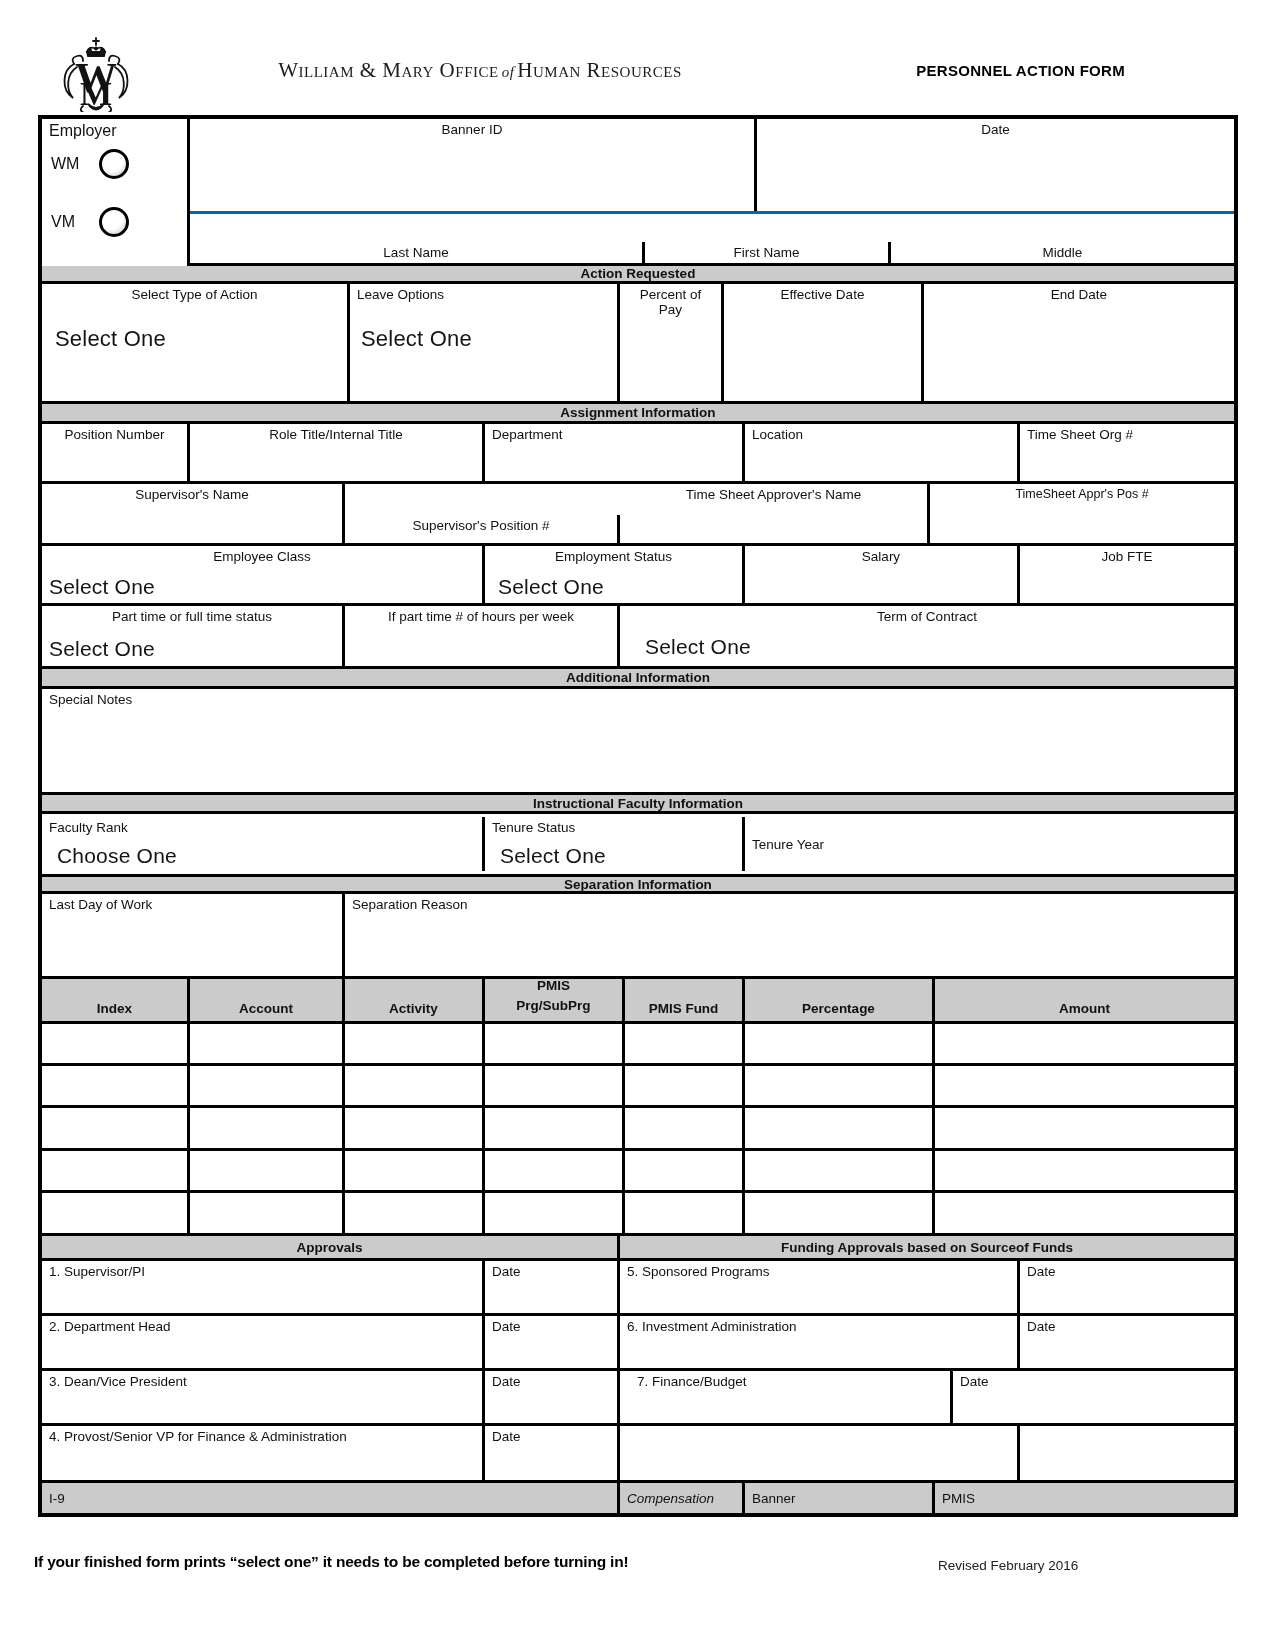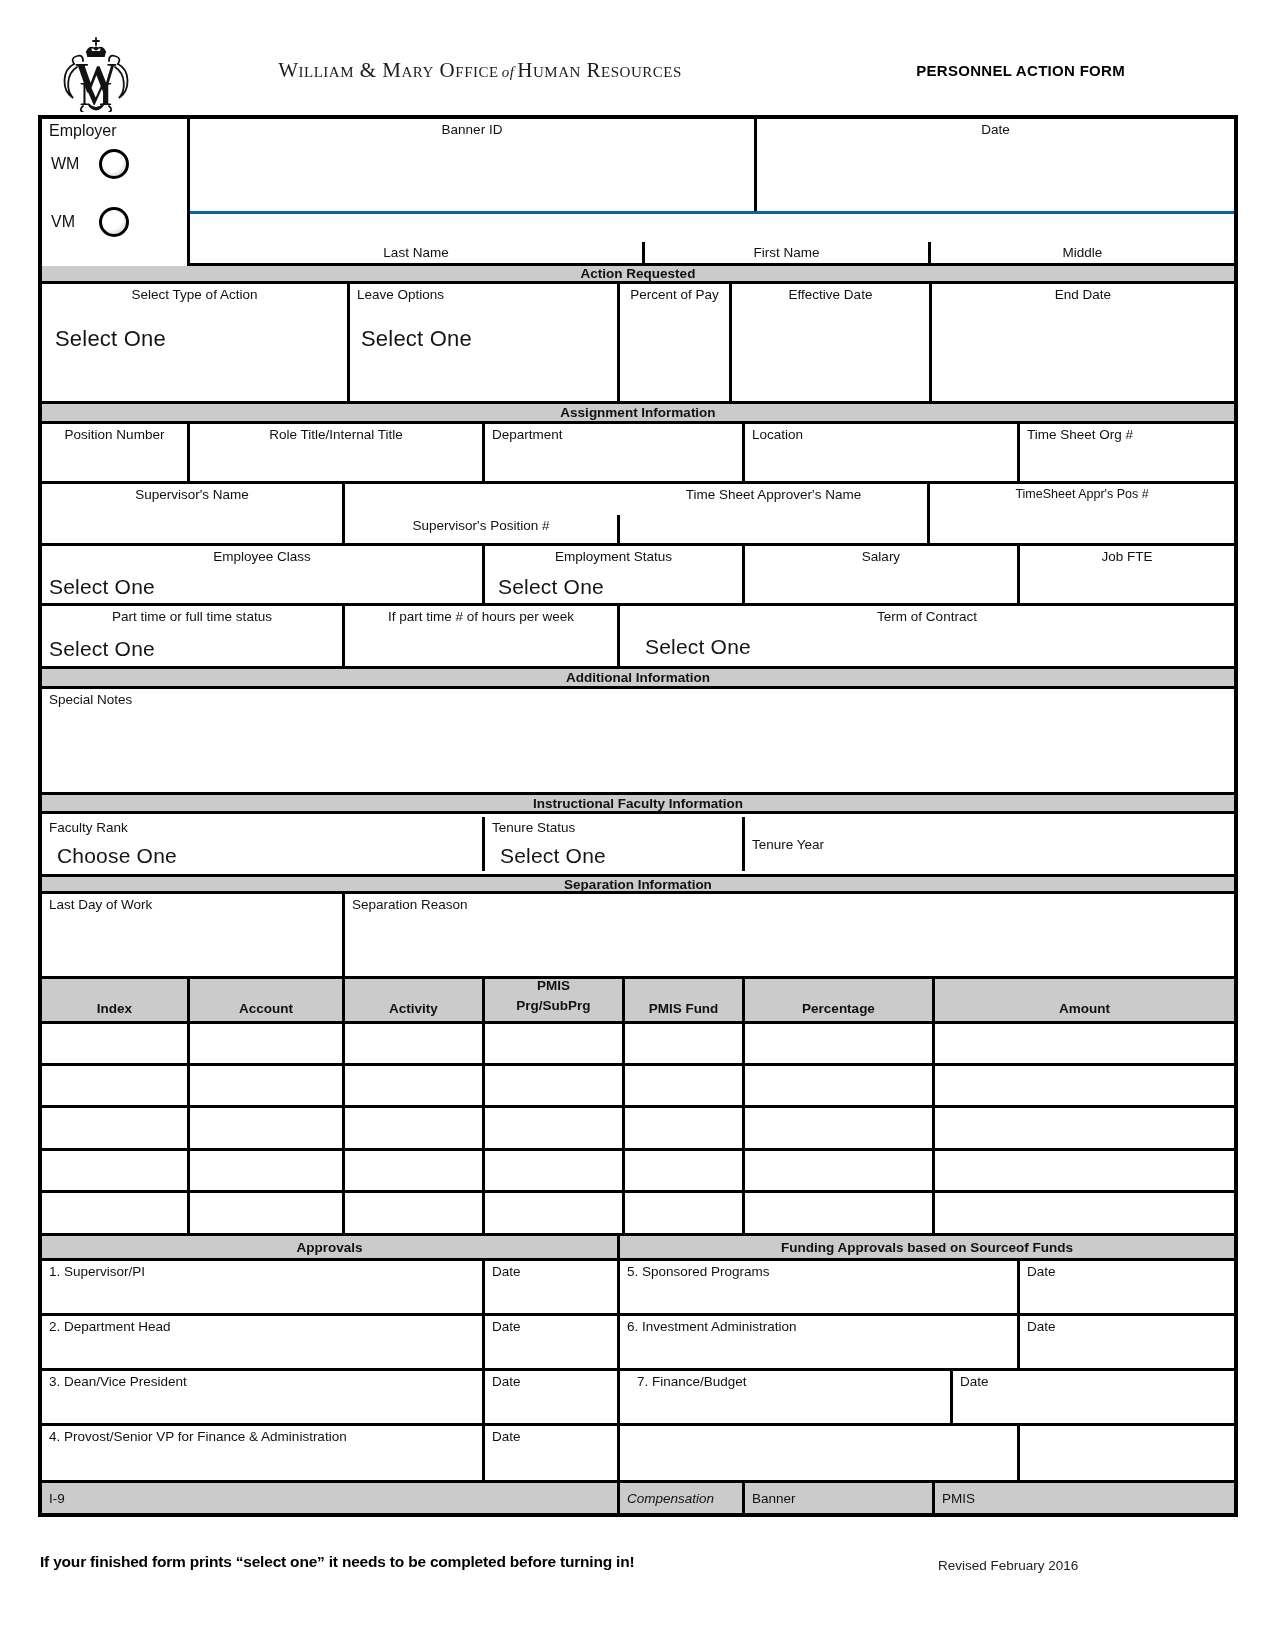--- a/index.html
+++ b/index.html
@@ -52,21 +52,21 @@
   
   .lhead{
     background:var(--graybg);font-weight:bold;display:flex;align-items:flex-end;
     justify-content:center;padding-bottom:5px;
   }
   .pre{white-space:pre-line;text-align:center;line-height:1.5;}
   
   .gray{background:var(--graybg);display:flex;align-items:center;}
   
   .footer-warning{
-    position:absolute;left:40px;top:1553px;font-weight:bold;font-size:15.5px;
+    position:absolute;left:34px;top:1553px;font-weight:bold;font-size:15.5px;
     letter-spacing:-0.2px;color:#000;
   }
   .footer-revised{position:absolute;left:938px;top:1558px;font-size:13.5px;color:#222;}
   :root{--graybg:#cbcbcb;}
 </style>
 </head>
 <body>
 
 <div class="page-header">
   <div class="logo-wrap">
@@ -117,41 +117,41 @@
           <span>Banner ID</span>
         </div>
         <div class="c hd last">
           <span>Date</span>
         </div>
       </div>
       <div class="row noline" style="flex:1;margin-top:28px;">
         <div class="c hd" style="width:455px;">
           <span>Last Name</span>
         </div>
-        <div class="c hd" style="width:286px;">
+        <div class="c hd" style="width:246px;">
           <span>First Name</span>
         </div>
         <div class="c hd last">
           <span>Middle</span>
         </div>
       </div>
     </div>
   </div>
 
   <div class="bar" style="height:18px;">Action Requested</div>
   <div class="row" style="height:120px;">
     <div class="c hd" style="width:308px;">
       <span>Select Type of Action</span>
       <div class="val" style="text-align:left;margin-top:24px;padding-left:6px;font-size:22px;">Select One</div>
     </div>
     <div class="c" style="width:270px;">
       <span>Leave Options</span>
       <div class="val" style="margin-top:24px;padding-left:4px;font-size:22px;">Select One</div>
     </div>
-    <div class="c hd" style="width:112px;">
+    <div class="c hd" style="width:104px;">
       <span>Percent of Pay</span>
     </div>
     <div class="c hd" style="width:200px;">
       <span>Effective Date</span>
     </div>
     <div class="c hd last">
       <span>End Date</span>
     </div>
   </div>
 

